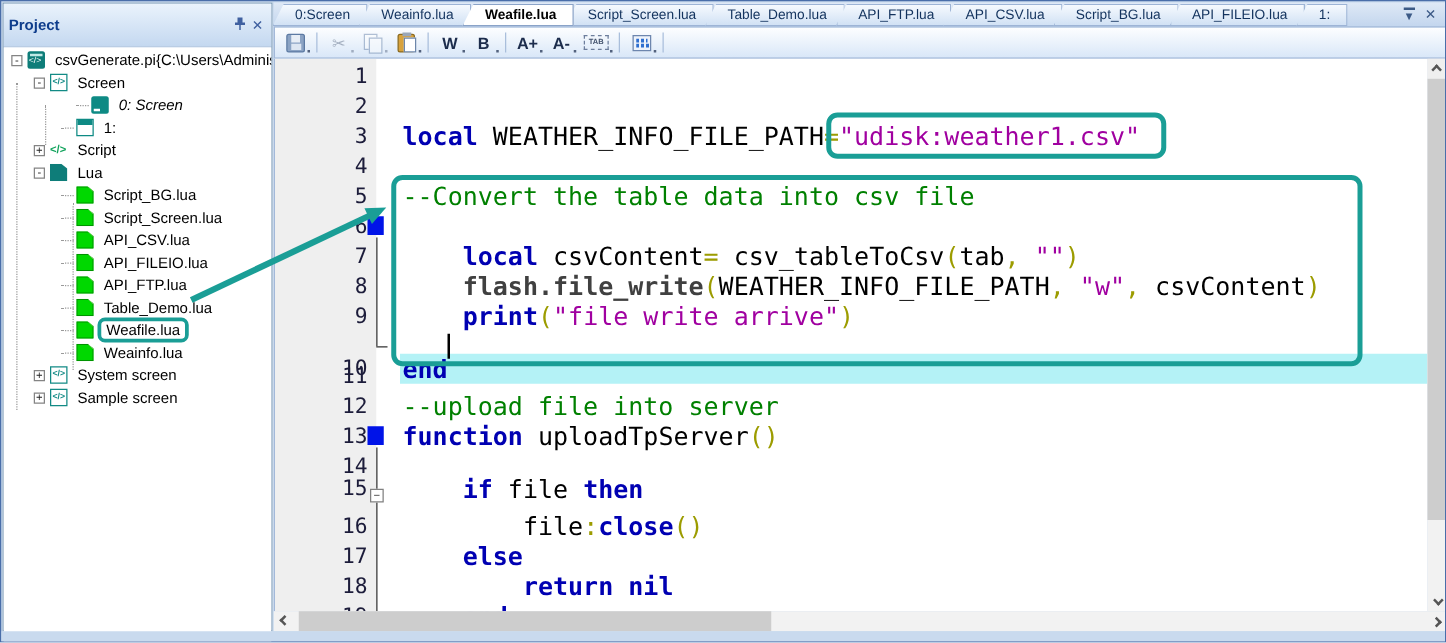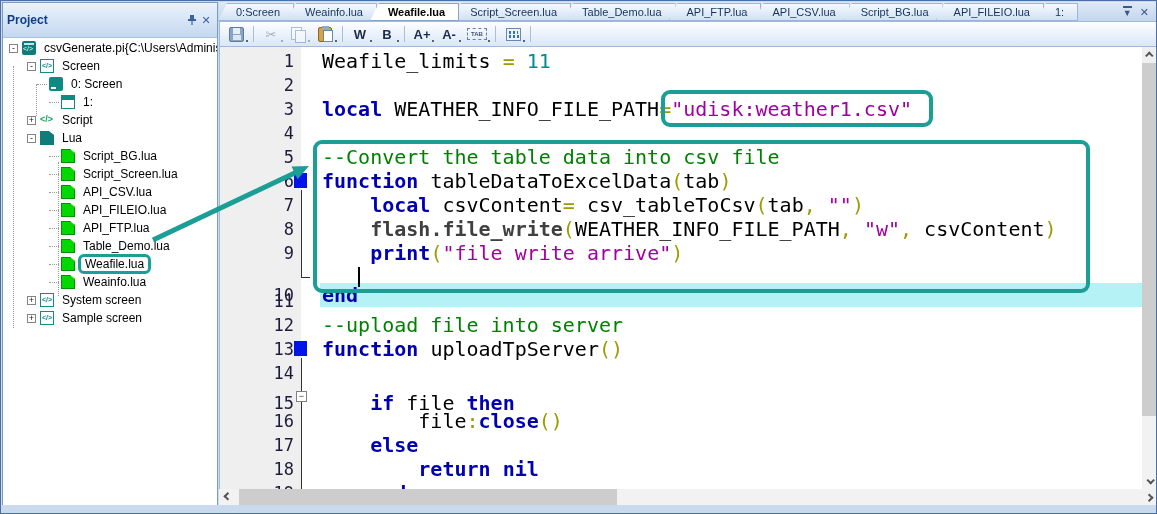--- a/index.html
+++ b/index.html
@@ -130,21 +130,21 @@
         <div class="trow" style="top: 1px; left: 6px;">
           <span class="expander">-</span>
           <span class="tico ico-project"></span>
           <span class="tlabel">csvGenerate.pi{C:\Users\Adminis</span>
         </div>
         <div class="trow" style="top: 19px; left: 24px;">
           <span class="expander">-</span>
           <span class="tico ico-screen-group"></span>
           <span class="tlabel">Screen</span>
         </div>
-        <div class="trow" style="top: 37px; left: 34px;">
+        <div class="trow" style="top: 37px; left: 58px; font-style: italic;">
           <span class="stub"></span>
           <span class="tico ico-screen0"></span>
           <span class="tlabel">0: Screen</span>
         </div>
         <div class="trow" style="top: 55px; left: 46px;">
           <span class="stub"></span>
           <span class="tico ico-screen1"></span>
           <span class="tlabel">1:</span>
         </div>
         <div class="trow" style="top: 73px; left: 24px;">
@@ -260,41 +260,39 @@
         <span class="icon-grid"></span>
       </span>
       <span class="tsep"></span>
     </div>
 
   <div id="editor">
     <div id="gutter"></div>
     <div id="lines">
         <div class="crow" style="top: 2px;">
           <span class="lnum">1</span>
-          <pre class="codetext"><span class="tk-p">Weafile_limits </span><span class="tk-o">= </span><span class="tk-n">11</span></pre>
         </div>
         <div class="crow" style="top: 26px;">
           <span class="lnum">2</span>
           <pre class="codetext"></pre>
         </div>
         <div class="crow" style="top: 50px;">
           <span class="lnum">3</span>
           <pre class="codetext"><span class="tk-k">local </span><span class="tk-p">WEATHER_INFO_FILE_PATH</span><span class="tk-o">=</span><span class="tk-s">"udisk:weather1.csv"</span></pre>
         </div>
         <div class="crow" style="top: 74px;">
           <span class="lnum">4</span>
           <pre class="codetext"></pre>
         </div>
         <div class="crow" style="top: 98px;">
           <span class="lnum">5</span>
           <pre class="codetext"><span class="tk-c">--Convert the table data into csv file</span></pre>
         </div>
         <div class="crow" style="top: 122px;">
           <span class="lnum">6</span>
-          <pre class="codetext"><span class="tk-k">function </span><span class="tk-p">tableDataToExcelData</span><span class="tk-o">(</span><span class="tk-p">tab</span><span class="tk-o">)</span></pre>
         </div>
         <div class="crow" style="top: 146px;">
           <span class="lnum">7</span>
           <pre class="codetext"><span class="tk-p">    </span><span class="tk-k">local </span><span class="tk-p">csvContent</span><span class="tk-o">= </span><span class="tk-p">csv_tableToCsv</span><span class="tk-o">(</span><span class="tk-p">tab</span><span class="tk-o">, </span><span class="tk-s">""</span><span class="tk-o">)</span></pre>
         </div>
         <div class="crow" style="top: 170px;">
           <span class="lnum">8</span>
           <pre class="codetext"><span class="tk-p">    </span><span class="tk-f">flash.file_write</span><span class="tk-o">(</span><span class="tk-p">WEATHER_INFO_FILE_PATH</span><span class="tk-o">, </span><span class="tk-s">"w"</span><span class="tk-o">, </span><span class="tk-p">csvContent</span><span class="tk-o">)</span></pre>
         </div>
         <div class="crow" style="top: 194px;">
@@ -314,21 +312,21 @@
           <span class="lnum">12</span>
           <pre class="codetext"><span class="tk-c">--upload file into server</span></pre>
         </div>
         <div class="crow" style="top: 290px;">
           <span class="lnum">13</span>
           <pre class="codetext"><span class="tk-k">function </span><span class="tk-p">uploadTpServer</span><span class="tk-o">()</span></pre>
         </div>
         <div class="crow" style="top: 314px;">
           <span class="lnum">14</span>
         </div>
-        <div class="crow" style="top: 344px;">
+        <div class="crow" style="top: 332px;">
           <span class="lnum">15</span>
           <pre class="codetext"><span class="tk-p">    </span><span class="tk-k">if </span><span class="tk-p">file </span><span class="tk-k">then</span></pre>
         </div>
         <div class="crow" style="top: 362px;">
           <span class="lnum">16</span>
           <pre class="codetext"><span class="tk-p">        </span><span class="tk-p">file</span><span class="tk-o">:</span><span class="tk-k">close</span><span class="tk-o">()</span></pre>
         </div>
         <div class="crow" style="top: 386px;">
           <span class="lnum">17</span>
           <pre class="codetext"><span class="tk-p">    </span><span class="tk-k">else</span></pre>

